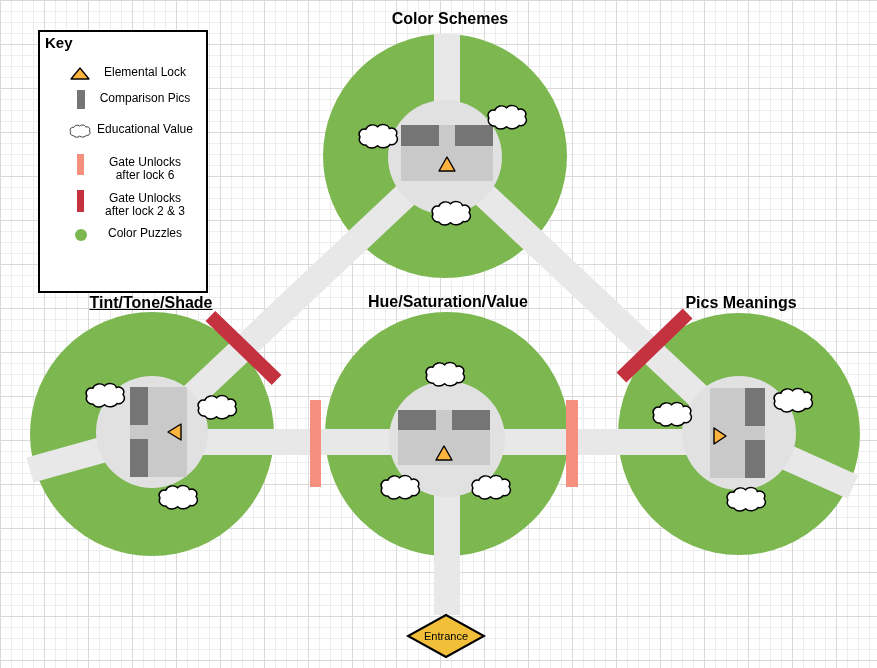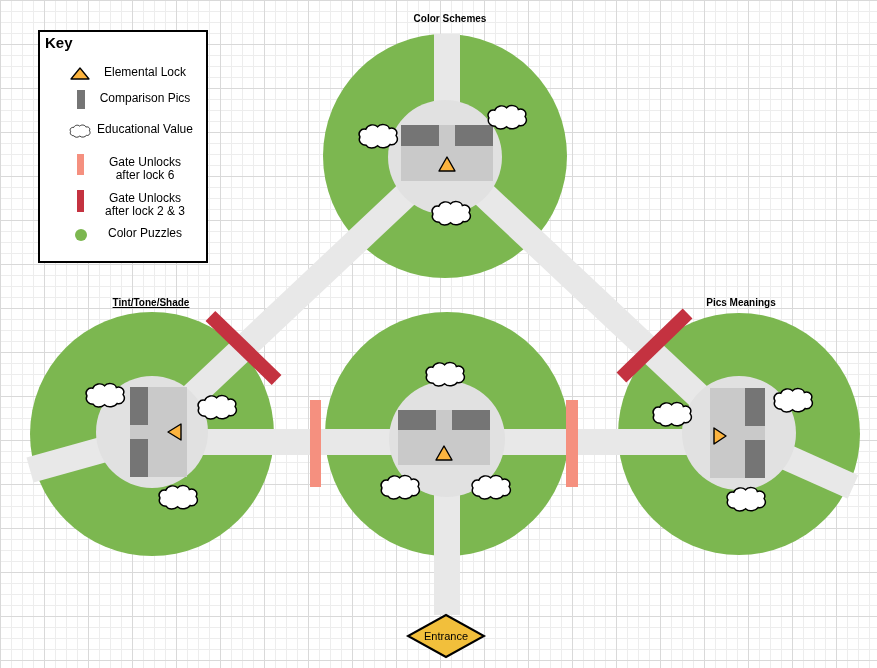--- a/index.html
+++ b/index.html
@@ -10,25 +10,25 @@
     background-image:
       linear-gradient(#d9d9d9 1px, transparent 1px),
       linear-gradient(90deg,#d9d9d9 1px, transparent 1px),
       linear-gradient(#ededed 1px, transparent 1px),
       linear-gradient(90deg,#ededed 1px, transparent 1px);
     background-size:44px 44px,44px 44px,11px 11px,11px 11px;
   }
   .map-svg{position:absolute;left:0;top:0;}
   .zone-title{
     position:absolute;transform:translateX(-50%);
-    font-size:10px;font-weight:bold;white-space:nowrap;line-height:16px;
+    font-size:16px;font-weight:bold;white-space:nowrap;line-height:16px;
   }
   
   .key{
-    position:absolute;left:38px;top:30px;width:170px;height:233px;
+    position:absolute;left:38px;top:30px;width:170px;height:263px;
     background:#fff;border:2px solid #000;box-sizing:border-box;
   }
   .key-title{position:absolute;left:5px;top:2px;font-size:15px;font-weight:bold;}
   .key-icon{position:absolute;}
   .bar-comparison{width:8px;height:19px;background:#757575;}
   .bar-gate1{width:7px;height:21px;background:#f5907f;}
   .bar-gate23{width:7px;height:22px;background:#c43240;}
   .dot-green{width:12px;height:12px;border-radius:50%;background:#7cb750;}
   .key-label{
     position:absolute;left:53px;width:104px;text-align:center;
@@ -128,20 +128,21 @@
     </g>
 
     <g>
       <polygon points="446,615 484,636 446,657 408,636" stroke="#000" stroke-width="2" fill="#f2bf3b"></polygon>
       <text x="446" y="640" text-anchor="middle" font-size="11" font-family="Liberation Sans, sans-serif" fill="#000">Entrance</text>
     </g>
   </svg>
 
   <div class="zone-title" style="left:450px;top:11px;">Color Schemes</div>
   <div class="zone-title" style="left:151px;top:295px;text-decoration:underline;">Tint/Tone/Shade</div>
+  <div class="zone-title" style="left:448px;top:294px;">Hue/Saturation/Value</div>
   <div class="zone-title" style="left:741px;top:295px;">Pics Meanings</div>
 
   <div class="key">
     <div class="key-title">Key</div>
 
     <svg class="key-icon" style="left:30px;top:35px;" width="20" height="13" viewBox="0 0 20 13">
       <polygon points="10,1 19,12 1,12" stroke="#000" stroke-width="1.3" stroke-linejoin="round" fill="#fcb43f"></polygon>
     </svg>
     <div class="key-label" style="top:34px;">
       <span>Elemental Lock</span>

